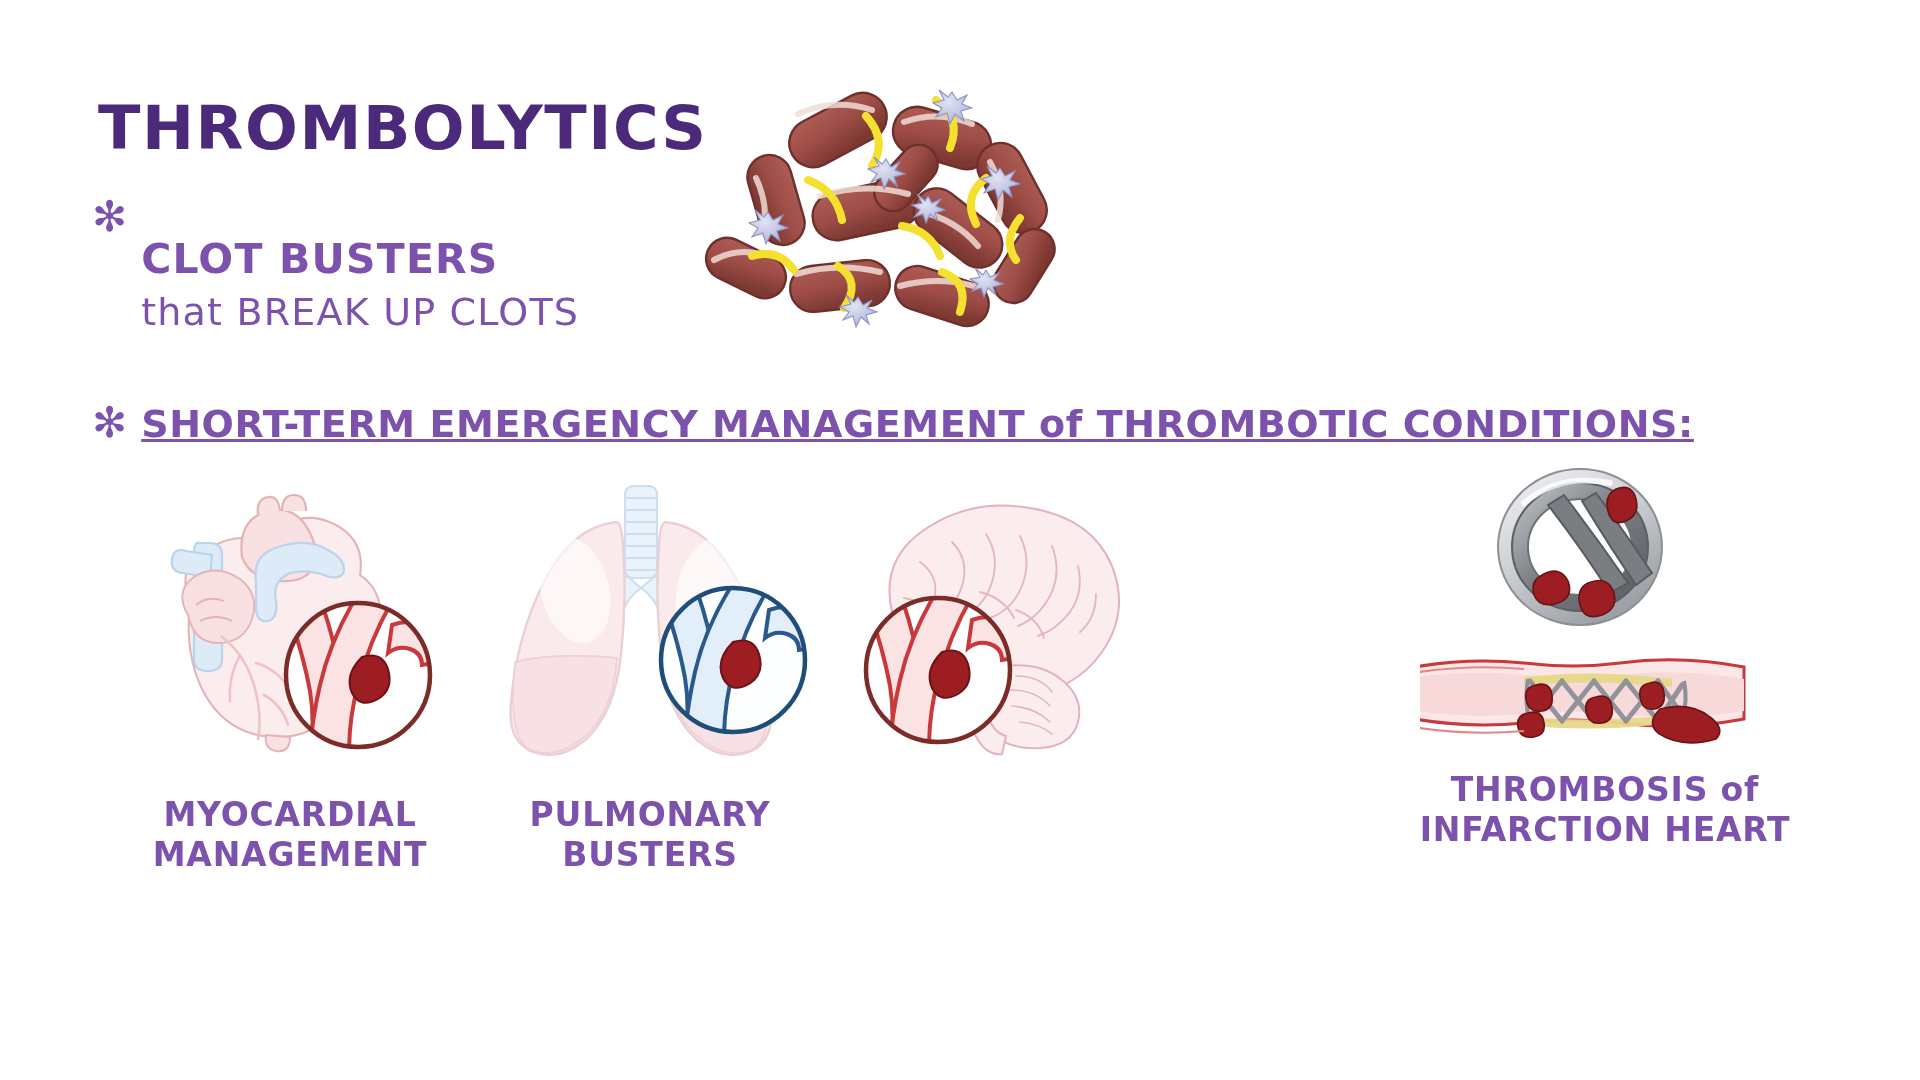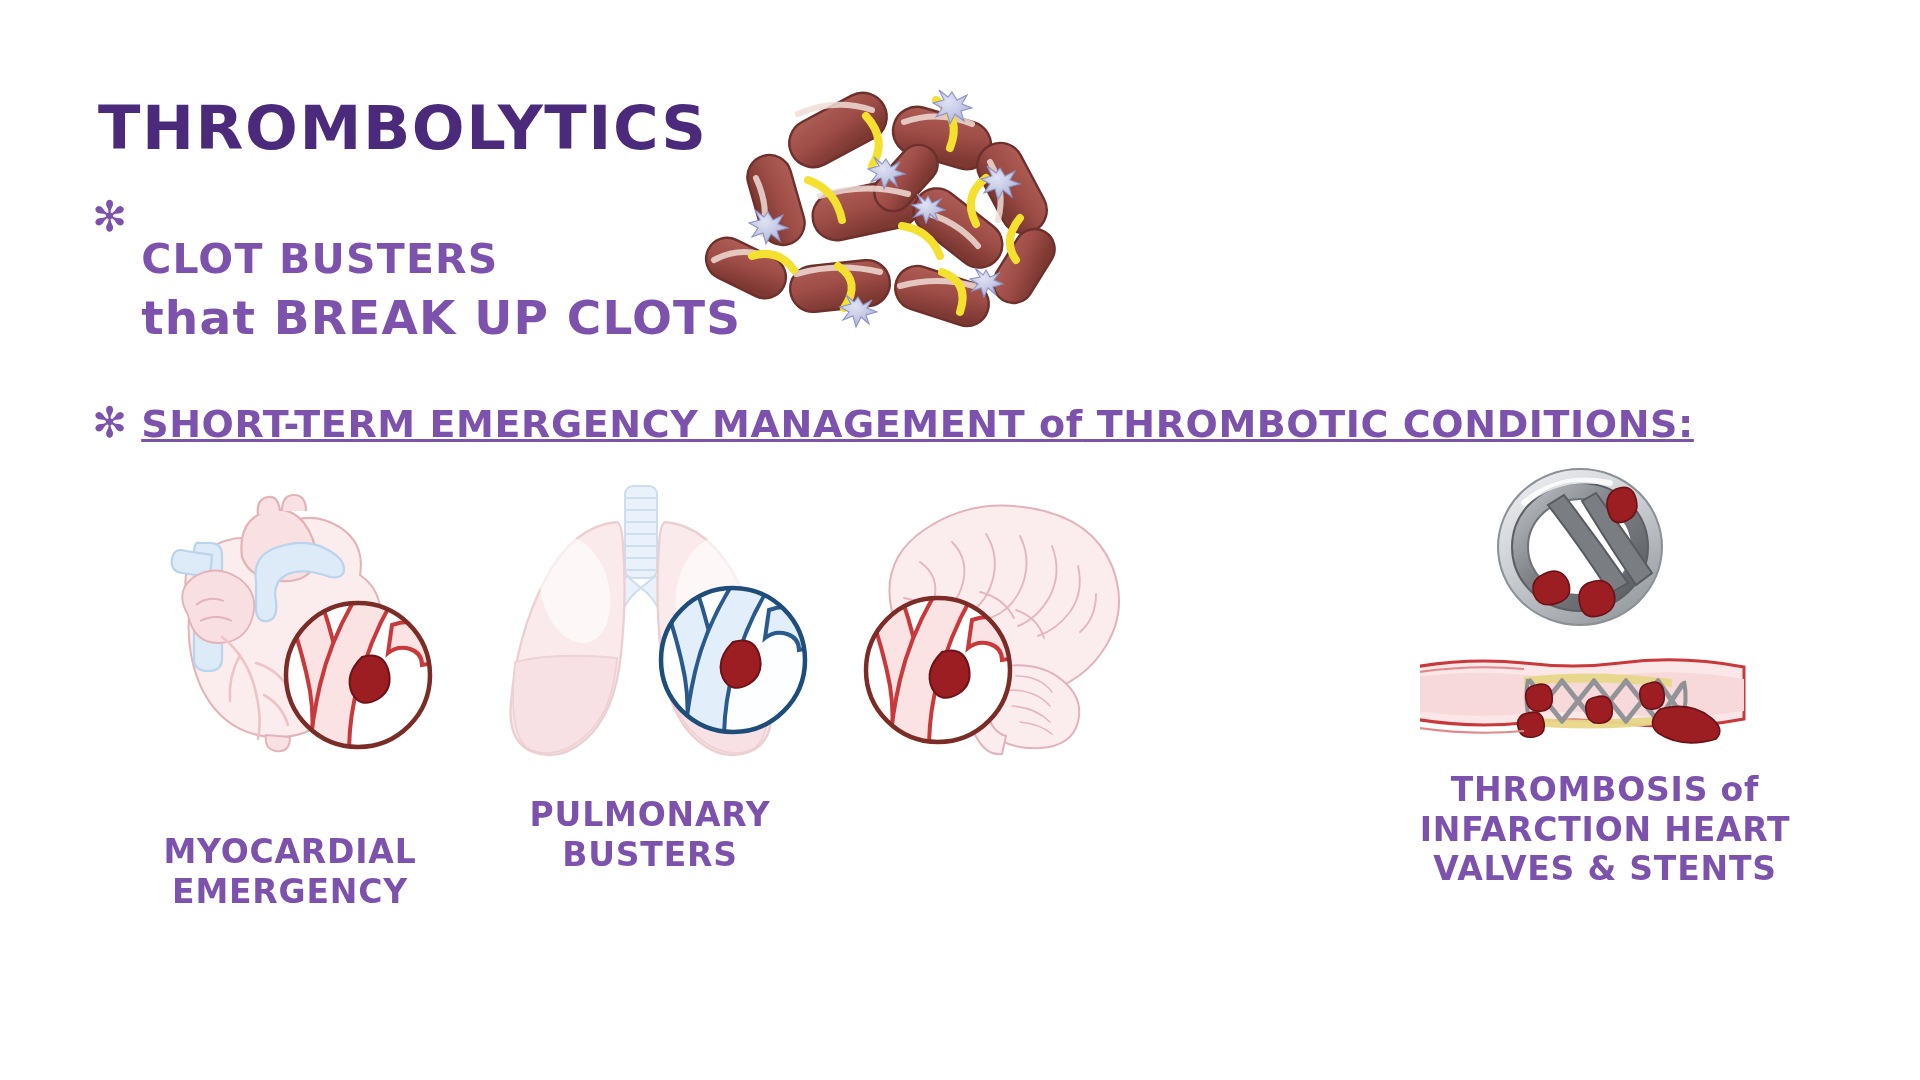--- a/index.html
+++ b/index.html
@@ -23,21 +23,21 @@
   }
   .bullet-row{position:absolute;display:flex;align-items:flex-start;}
   .star{
     color:#7d52ad;font-size:42px;line-height:1;
     margin-right:14px;font-weight:bold;
     display:inline-block;
   }
   .b1{left:92px;top:196px;}
   .b1 .txt{line-height:1.17;margin-top:40px;}
   .b1 .l1{font-size:41px;font-weight:bold;color:#7d52ad;letter-spacing:1.2px;}
-  .b1 .l2{font-size:47px;font-weight:bold;color:#7d52ad;letter-spacing:1.2px;margin-top:6px;display:block;}
+  .b1 .l2{font-size:38px;font-weight:normal;color:#7d52ad;letter-spacing:1.2px;margin-top:6px;display:block;}
   .lower{text-transform:none;}
 
   .b2{left:92px;top:402px;}
   .b2 .txt{font-size:38px;font-weight:bold;color:#7d52ad;letter-spacing:0.6px;white-space:nowrap;text-decoration:underline;}
 
   .cap{
     position:absolute;text-align:center;
     font-size:33px;font-weight:bold;color:#7d52ad;
     line-height:1.2;letter-spacing:0.8px;
   }
@@ -212,23 +212,23 @@
           <path d="M150 104 q22 58 30 102 q6 36 -2 78 l34 0 q6 -52 0 -86 q-8 -48 -26 -96 Z" fill="#fbe3e4" stroke="#c9393c" stroke-width="4"></path>
           <path d="M236 96 q-34 52 -46 104 q-12 52 -10 92 l40 0 q-4 -48 8 -92 q14 -54 44 -100 Z" fill="#fbe3e4" stroke="#c9393c" stroke-width="4"></path>
           <path d="M262 140 q22 -8 42 6 q16 12 14 30 l-26 4 q0 -12 -12 -16 q-12 -4 -22 4 Z" fill="#fbe3e4" stroke="#c9393c" stroke-width="4"></path>
 
           <path d="M232 172 q20 -6 26 12 q6 20 -10 30 q-18 10 -26 -6 q-8 -18 10 -36 Z" fill="#9c1d22" stroke="#6d1317" stroke-width="2"></path>
         </g>
         <circle cx="228" cy="190" r="72" fill="none" stroke="#7c2c26" stroke-width="4.5"></circle>
       </g>
     </svg>
   </div>
-  <div class="cap" style="left:100px;top:795px;width:380px;margin-top:37px;">
+  <div class="cap" style="left:100px;top:795px;width:380px;">
     <span class="ln">MYOCARDIAL</span>
-    <span class="ln">EMERGENCY</span>
+    <span class="ln">MANAGEMENT</span>
   </div>
 
   <div class="panel" style="left:475px;top:480px;width:340px;height:290px;">
     <svg width="340" height="290" viewBox="0 0 340 290" xmlns="http://www.w3.org/2000/svg">
 
       <g stroke="#ccdded" stroke-width="2" fill="#e9f2fa">
         <rect x="150" y="6" width="32" height="92" rx="8"></rect>
         <g stroke="#cddeee" stroke-width="2">
           <path d="M150 18 H182 M150 30 H182 M150 42 H182 M150 54 H182 M150 66 H182 M150 78 H182 M150 90 H182"></path>
         </g>
@@ -391,16 +391,15 @@
 
         <g fill="none" stroke="#e2888b" stroke-width="2">
           <path d="M-14 31 q60 -10 118 -5 M-14 83 q60 10 118 5"></path>
         </g>
       </g>
     </svg>
   </div>
   <div class="cap" style="left:1395px;top:770px;width:420px;">
     <span class="ln"><span>THROMBOSIS </span><span class="lower">of</span></span>
     <span class="ln">INFARCTION HEART</span>
-    <span class="ln">VALVES &amp; STENTS</span>
   </div>
 
 </div>
 
 </body></html>

